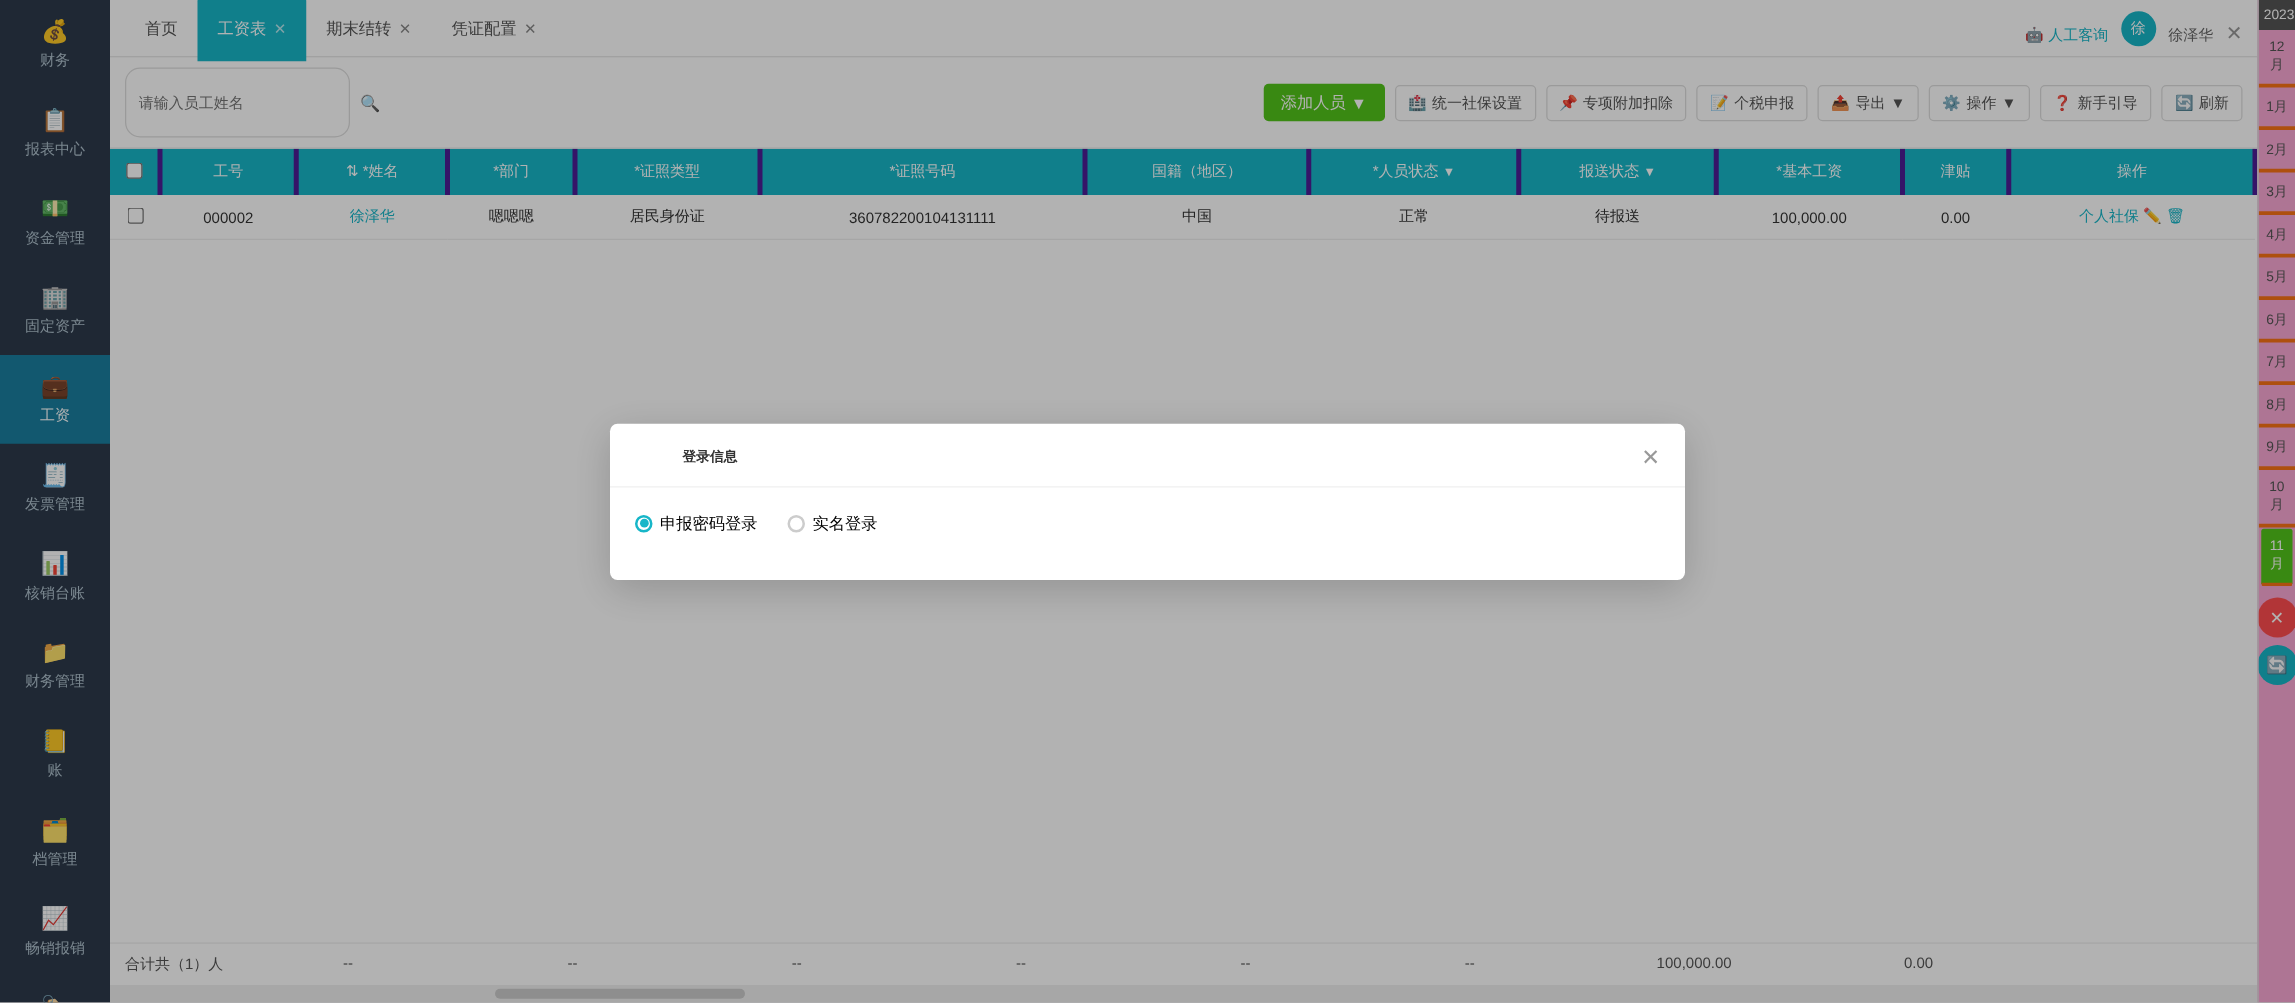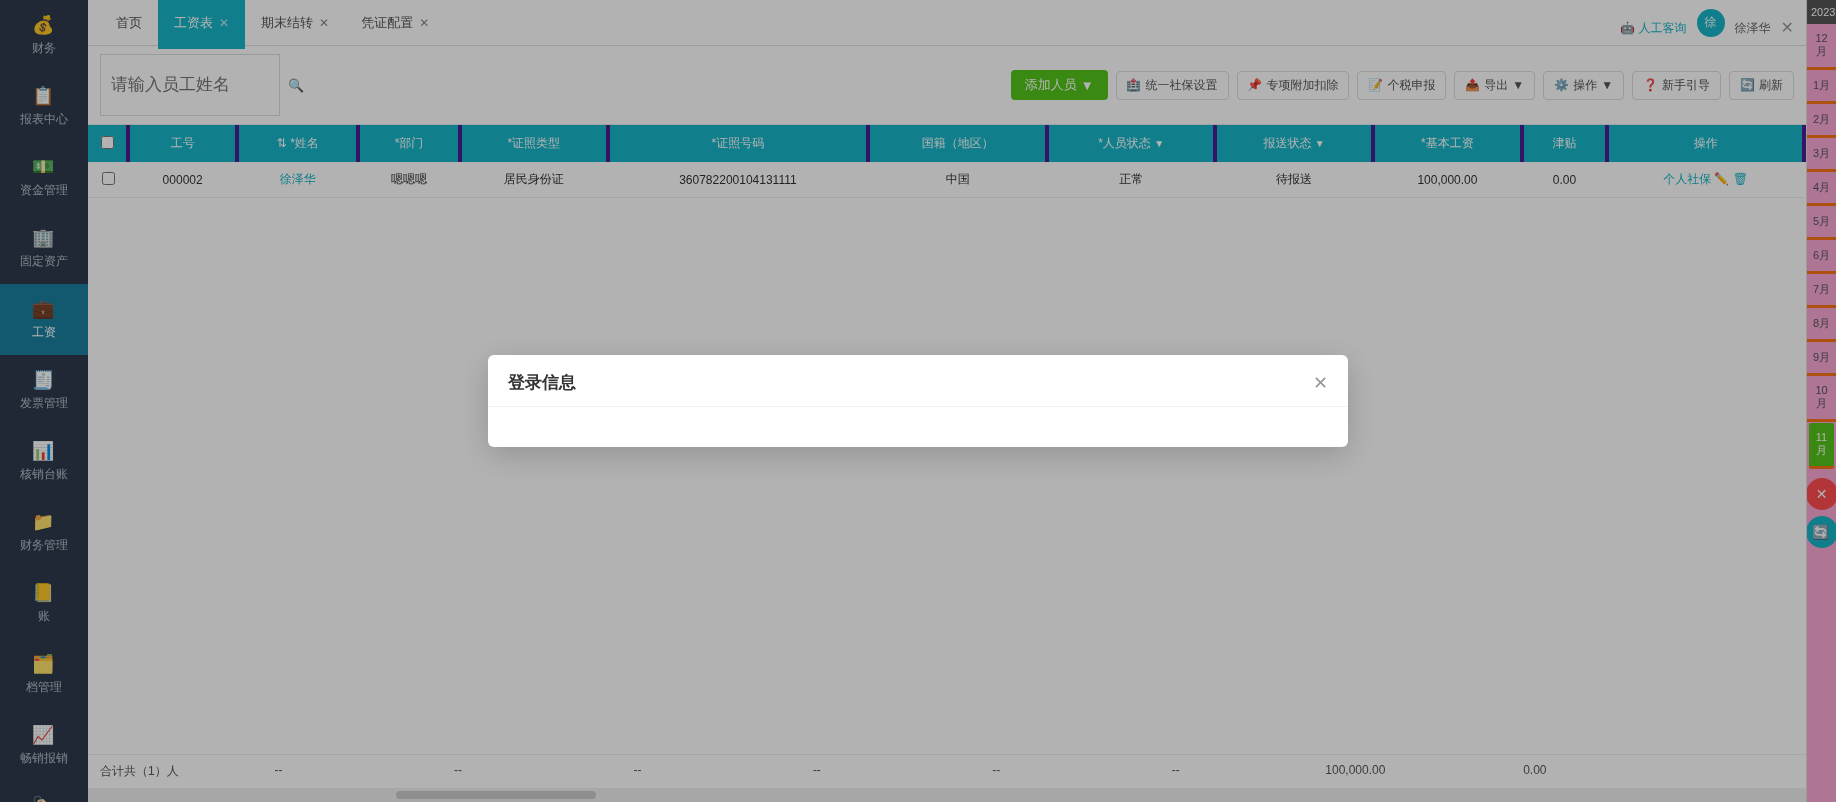--- a/index.html
+++ b/index.html
@@ -20,21 +20,21 @@
     
     .top-bar { background: #fff; border-bottom: 1px solid #e0e0e0; display: flex; align-items: center; padding: 0 12px; height: 46px; }
     .tab { padding: 0 16px; height: 52px; display: flex; align-items: center; font-size: 13px; cursor: pointer; color: #555; position: relative; gap: 6px; }
     .tab.active { background: #17b6c8; color: #fff; border-radius: 4px 4px 0 0; }
     .tab .close-btn { font-size: 12px; cursor: pointer; opacity: 0.7; }
     .tab.home { color: #555; }
     .top-bar-right { margin-left: auto; display: flex; align-items: flex-end; gap: 10px; font-size: 12px; color: #666; }
 
     
     .toolbar { background: #fff; padding: 8px 12px; display: flex; align-items: center; gap: 8px; border-bottom: 1px solid #e8e8e8; }
-    .search-input { border: 1px solid #ddd; border-radius: 0; padding: 20px 10px; font-size: 17px; width: 180px; outline: none; }
+    .search-input { border: 1px solid #ddd; border-radius: 12px; padding: 20px 10px; font-size: 12px; width: 180px; outline: none; }
     .search-icon { color: #999; cursor: pointer; }
     .btn-primary { background: #52c41a; color: #fff; border: none; border-radius: 4px; padding: 6px 14px; font-size: 13px; cursor: pointer; display: flex; align-items: center; gap: 4px; }
     .btn-toolbar { background: none; border: 1px solid #ddd; border-radius: 4px; padding: 5px 10px; font-size: 12px; cursor: pointer; display: flex; align-items: center; gap: 4px; color: #555; }
     .toolbar-spacer { flex: 1; }
 
     
     .table-wrapper { flex: 1; overflow: auto; background: #fff; }
     table { width: 100%; border-collapse: collapse; font-size: 12px; }
     thead th { background: #17b6c8; color: #fff; padding: 10px 8px; text-align: center; white-space: nowrap; border-right: 4px solid #4c1d95; font-weight: normal; }
     thead th:first-child { width: 40px; }
@@ -58,21 +58,21 @@
     .right-panel-item.highlight { background: #52c41a; color: #fff; border-radius: 2px; margin: 1px 2px; }
     .right-panel-icons { display: flex; flex-direction: column; align-items: center; gap: 6px; padding: 8px 4px; }
     .right-icon { width: 32px; height: 32px; border-radius: 50%; display: flex; align-items: center; justify-content: center; cursor: pointer; font-size: 14px; }
     .right-icon.red { background: #ff4d4f; color: #fff; }
     .right-icon.teal { background: #17b6c8; color: #fff; }
 
     
     .overlay { position: fixed; top: 0; left: 0; width: 100%; height: 100%; background: rgba(0,0,0,0.3); z-index: 100; display: flex; align-items: center; justify-content: center; }
     .modal { background: #fff; border-radius: 6px; width: 860px; padding: 0; box-shadow: 0 8px 32px rgba(0,0,0,0.18); overflow: hidden; }
     .modal-header { padding: 16px 20px 12px; display: flex; align-items: center; justify-content: space-between; border-bottom: 1px solid #f0f0f0; }
-    .modal-title { font-size: 17px; font-weight: bold; color: #333; }
+    .modal-title { font-size: 11px; font-weight: bold; color: #333; margin-left: 38px; }
     .modal-close { cursor: pointer; font-size: 18px; color: #999; border: none; background: none; }
     .modal-body { padding: 20px; }
     .radio-group { display: flex; gap: 24px; margin-bottom: 16px; align-items: center; }
     .radio-item { display: flex; align-items: center; gap: 6px; cursor: pointer; font-size: 13px; }
     .radio-circle { width: 14px; height: 14px; border-radius: 50%; border: 2px solid #17b6c8; display: flex; align-items: center; justify-content: center; }
     .radio-circle.checked::after { content: ''; width: 7px; height: 7px; border-radius: 50%; background: #17b6c8; }
     .radio-circle.unchecked { border-color: #ccc; }
     .modal-table { width: 100%; border-collapse: collapse; font-size: 13px; }
     .modal-table thead th { background: #17b6c8; color: #fff; padding: 10px 12px; text-align: center; font-weight: normal; }
     .modal-table tbody td { padding: 12px; text-align: center; border-bottom: 1px solid #eee; color: #333; }
@@ -288,15 +288,25 @@
   </div>
 </div>
 
 <div class="overlay">
   <div class="modal">
     <div class="modal-header">
       <span class="modal-title">登录信息</span>
       <button class="modal-close">✕</button>
     </div>
     <div class="modal-body">
+      <div class="radio-group">
+        <label class="radio-item">
+          <div class="radio-circle checked"></div>
+          <span>申报密码登录</span>
+        </label>
+        <label class="radio-item">
+          <div class="radio-circle unchecked"></div>
+          <span>实名登录</span>
+        </label>
+      </div>
     </div>
   </div>
 </div>
 
 </body></html>

